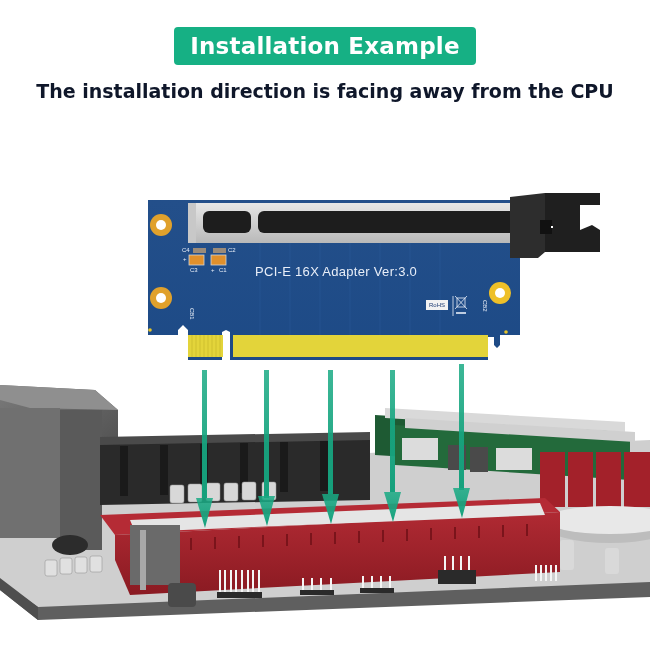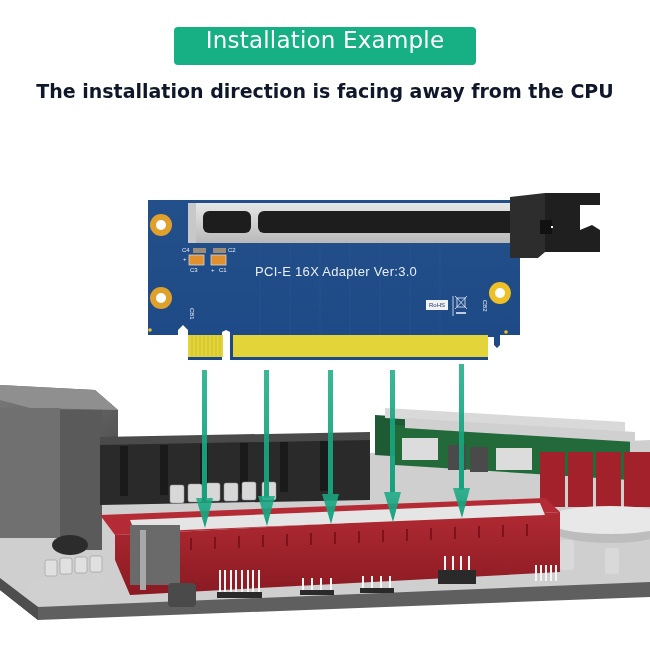--- a/index.html
+++ b/index.html
@@ -1,21 +1,21 @@
 <!DOCTYPE html>
 <html><head>
   <meta charset="utf-8">
   <style>
     html, body { margin: 0; padding: 0; background: #ffffff; }
     body { width: 650px; height: 650px; position: relative; overflow: hidden; font-family: "DejaVu Sans", sans-serif; }
     .banner {
       position: absolute; left: 174px; top: 27px; width: 302px; height: 38px;
       background: #16b084; border-radius: 4px;
-      display: flex; align-items: flex-start; justify-content: center;
-      color: #ffffff; font-weight: normal; font-size: 23px; letter-spacing: 0.2px;
+      display: flex; align-items: center; justify-content: center;
+      color: #ffffff; font-weight: bold; font-size: 23px; letter-spacing: 0.2px;
     }
     .subtitle {
       position: absolute; left: 0; top: 80px; width: 650px; text-align: center;
       color: #0f172a; font-weight: bold; font-size: 19px;
     }
     .scene { position: absolute; left: 0; top: 0; width: 650px; height: 650px; }
     .card-label {
       position: absolute; left: 255px; top: 264px; color: #e8eef8;
       font-family: "Liberation Sans", sans-serif; font-size: 13px; letter-spacing: 0.3px;
     }

